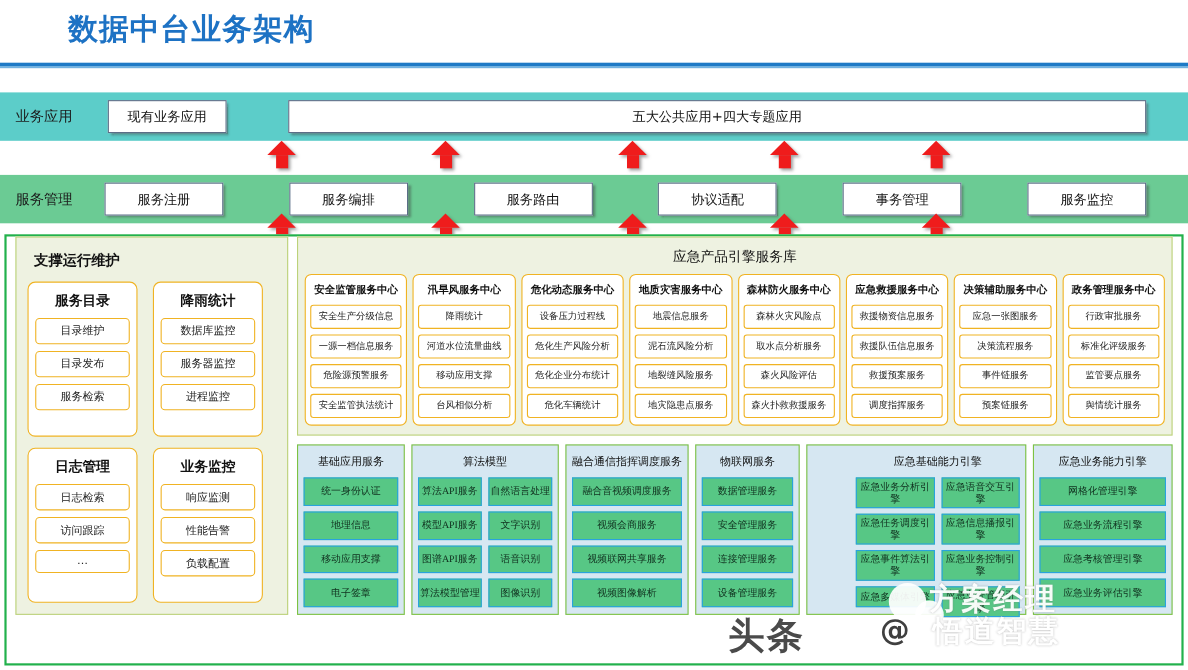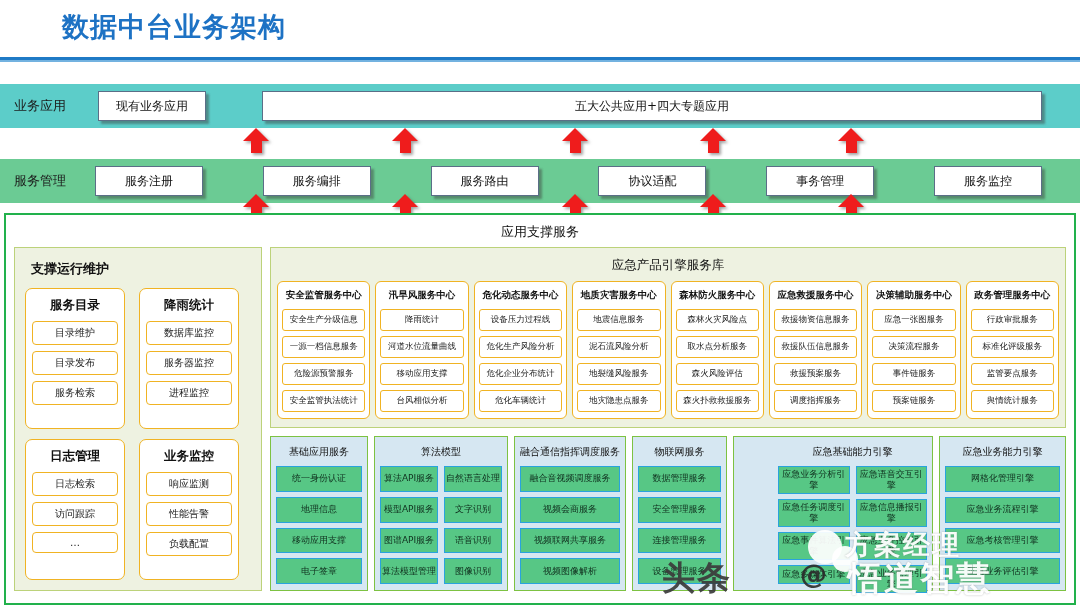--- a/index.html
+++ b/index.html
@@ -111,21 +111,21 @@
     background:#d6e7f2;border:1.6px solid #7dc242;box-sizing:border-box;
     padding:5px 5px 6px 5px;display:flex;flex-direction:column;min-width:0;
   }
   .bgroup-title{text-align:center;font-size:10px;padding:3px 0 7px;white-space:nowrap;}
   .bcols{display:flex;gap:6px;flex:1;min-height:0;}
   .bcol{flex:1;display:flex;flex-direction:column;gap:5px;min-width:0;}
   .bitem{
     background:#57c785;border:1.4px solid #29a3dd;
     font-size:9px;text-align:center;color:#10301e;
     display:flex;align-items:center;justify-content:center;
-    flex:1;padding:2px 1px;line-height:11px;box-sizing:border-box;
+    flex:1;padding:2px 1px;line-height:11px;box-sizing:border-box;font-family:Liberation Serif, serif;
   }
 
   
   #g-basic{flex:0 0 98px;}
   #g-iot{flex:0 0 95px;}
   #g-base-engine{flex:0 0 200px;padding-left:44px;}
   #g-biz-engine{flex:1;}
 
   
   .wm{position:absolute;pointer-events:none;user-select:none;}
@@ -134,21 +134,21 @@
     letter-spacing:2px;opacity:.92;
   }
   #wm-at{
     left:800px;top:558px;font-size:27px;font-weight:bold;color:#2b2b2b;opacity:.9;
   }
   #wm-plan{
     left:845px;top:527px;font-size:27px;font-weight:bold;color:#ffffff;opacity:.95;
     text-shadow:0 0 2px rgba(120,120,120,.55);letter-spacing:2px;
   }
   #wm-wisdom{
-    left:848px;top:556px;font-size:34px;font-weight:bold;color:#ffffff;opacity:.95;
+    left:848px;top:556px;font-size:27px;font-weight:bold;color:#ffffff;opacity:.95;
     text-shadow:0 0 2px rgba(120,120,120,.55);letter-spacing:2px;
   }
   .wm-bubble{
     position:absolute;border-radius:50%;background:#ffffff;opacity:.93;pointer-events:none;
   }
 </style>
 </head>
 <body>
 
 <div id="root">
@@ -215,21 +215,20 @@
   <div class="arrow arrow-up-bot" style="left:700px;">
       <div class="head"></div>
       <div class="stem"></div>
     </div>
   <div class="arrow arrow-up-bot" style="left:838px;">
       <div class="head"></div>
       <div class="stem"></div>
     </div>
 
   <div id="support">
-    <div id="support-title">应用支撑服务</div>
 
     <div id="support-inner">
 
       <div id="ops">
         <div id="ops-title">支撑运行维护</div>
         <div class="ops-grid" id="ops-grid">
             <div class="ops-card">
               <div class="ops-card-title">服务目录</div>
               <div class="ops-item">目录维护</div>
               <div class="ops-item">目录发布</div>

